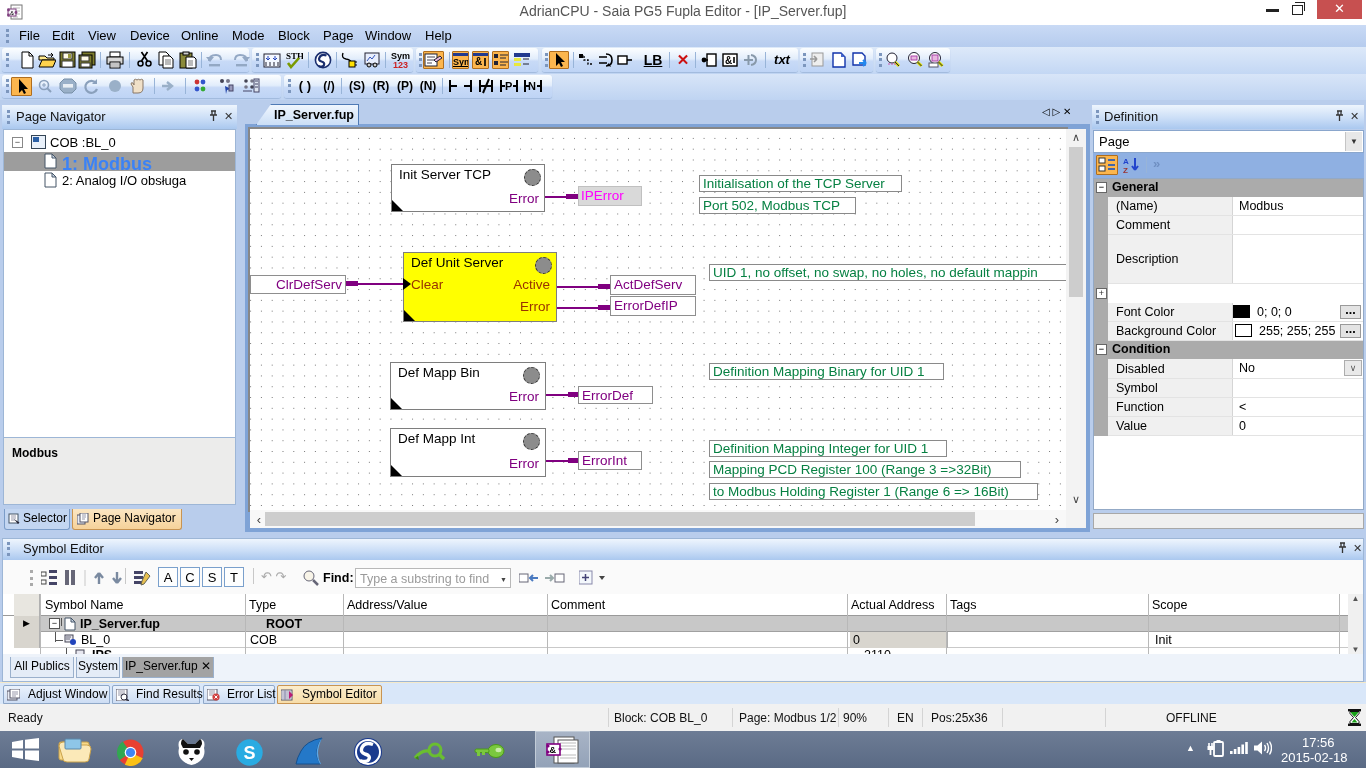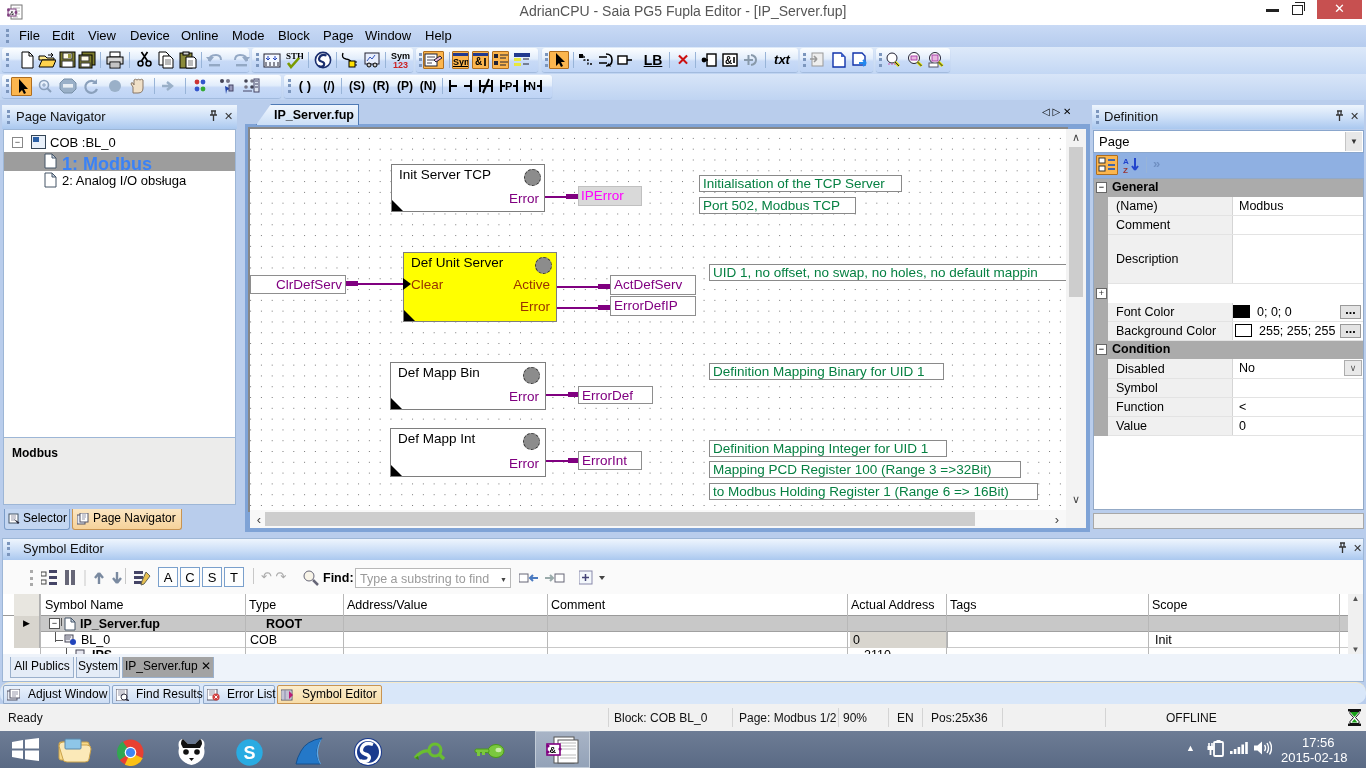--- a/index.html
+++ b/index.html
@@ -66,21 +66,21 @@
 #prop-help { left:1093px; top:513px; width:271px; height:16px; background:#f0f0f0; border:1px solid #a8a8a8; }
 
 #sym-panel { left:2px; top:538px; width:1362px; height:144px; background:#fff; border:1px solid #9db6d6; }
 #sym-title { left:3px; top:539px; width:1360px; height:21px; }
 #sym-toolbar { left:3px; top:560px; width:1360px; height:34px; background:#fafafa; }
 #sym-table { left:3px; top:594px; width:1360px; height:60px; background:#fff; font-size:12.5px; }
 #sym-tabs { left:3px; top:654px; width:1360px; height:27px; background:#eef3fa; font-size:12px; }
 .symtab { position:absolute; top:3px; height:21px; white-space:nowrap; background:#e4ecf7; border:1px solid #9ab0cc; border-top:none; font-size:12px; line-height:19px; text-align:center; }
 .symtab.active { background:#a3a3a3; }
 
-#stabs { left:0; top:682px; width:1366px; height:22px; background:#d9e7f9; border-top:1px solid #f5e9c8;border-radius:10px; }
+#stabs { left:0; top:682px; width:1366px; height:22px; background:#d9e7f9; border-top:1px solid #f5e9c8; }
 .stab { position:absolute; top:2px; height:19px; white-space:nowrap; border:1px solid #8fa8c8; border-radius:2px 2px 0 0; background:linear-gradient(#eaf2fc,#cdddf4); font-size:12px; line-height:17px; }
 .stab.active { background:linear-gradient(#fbeccb,#f7dda9); border-color:#c89452; }
 #statusbar { left:0; top:704px; width:1366px; height:27px; background:#f1f1f1; font-size:12px; color:#111; }
 .ssep { position:absolute; top:4px; width:1px; height:19px; background:#d4d4d4; }
 .stext { position:absolute; top:7px; }
 
 #taskbar { left:0; top:731px; width:1366px; height:37px; background:linear-gradient(#6d7c95,#5a6a84); }
 .tray { position:absolute; color:#fff; }
 </style>
 </head>

